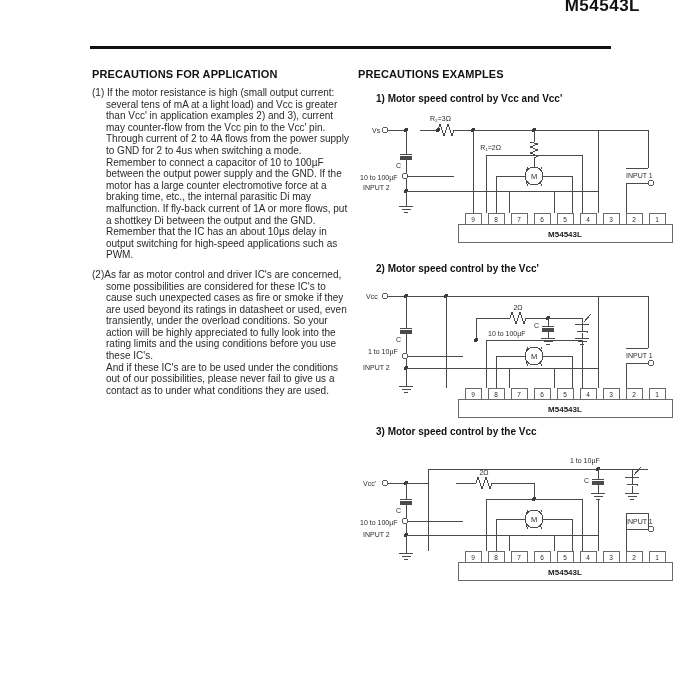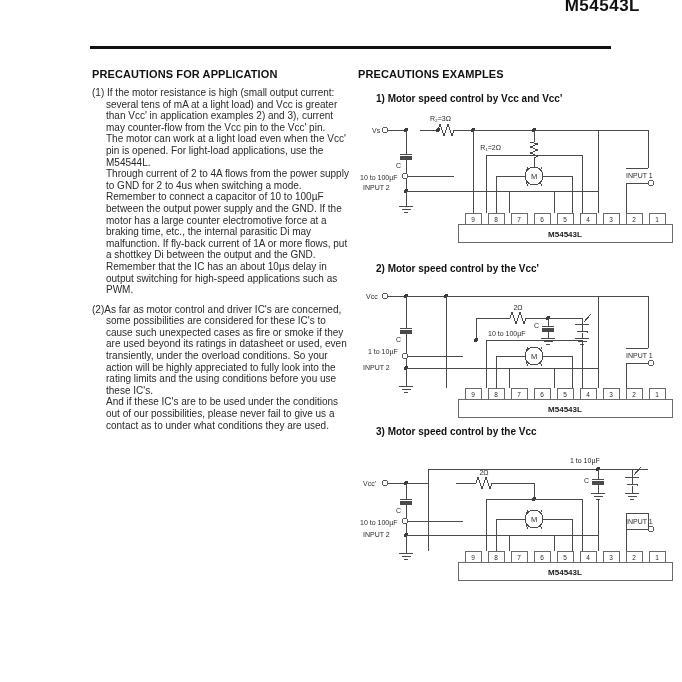--- a/index.html
+++ b/index.html
@@ -62,21 +62,20 @@
 
   <div class="part-number">M54543L</div>
   <div class="header-rule"></div>
 
   <div class="col-left">
     <div class="sec-title">PRECAUTIONS FOR APPLICATION</div>
 
     <div class="para">
       <span class="first"><span>(1)</span>
       <span>If the motor resistance is high (small output current: several tens of mA at a light load) and Vcc is greater than Vcc' in application examples 2) and 3), current may counter-flow from the Vcc pin to the Vcc' pin.</span></span>
-      <span class="hang">The motor can work at a light load even when the Vcc' pin is opened. For light-load applications, use the M54544L.</span>
       <span class="hang">Through current of 2 to 4A flows from the power supply to GND for 2 to 4us when switching a mode. Remember to connect a capacitor of 10 to 100µF between the output power supply and the GND. If the motor has a large counter electromotive force at a braking time, etc., the internal parasitic Di may malfunction. If fly-back current of 1A or more flows, put a shottkey Di between the output and the GND.</span>
       <span class="hang">Remember that the IC has an about 10µs delay in output switching for high-speed applications such as PWM.</span>
     </div>
 
     <div class="para">
       <span class="first"><span>(2)</span><span>As far as motor control and driver IC's are concerned, some possibilities are considered for these IC's to cause such unexpected cases as fire or smoke if they are used beyond its ratings in datasheet or used, even transiently, under the overload conditions. So your action will be highly appreciated to fully look into the rating limits and the using conditions before you use these IC's.</span></span>
       <span class="hang">And if these IC's are to be used under the conditions out of our possibilities, please never fail to give us a contact as to under what conditions they are used.</span>
     </div>
   </div>
 

